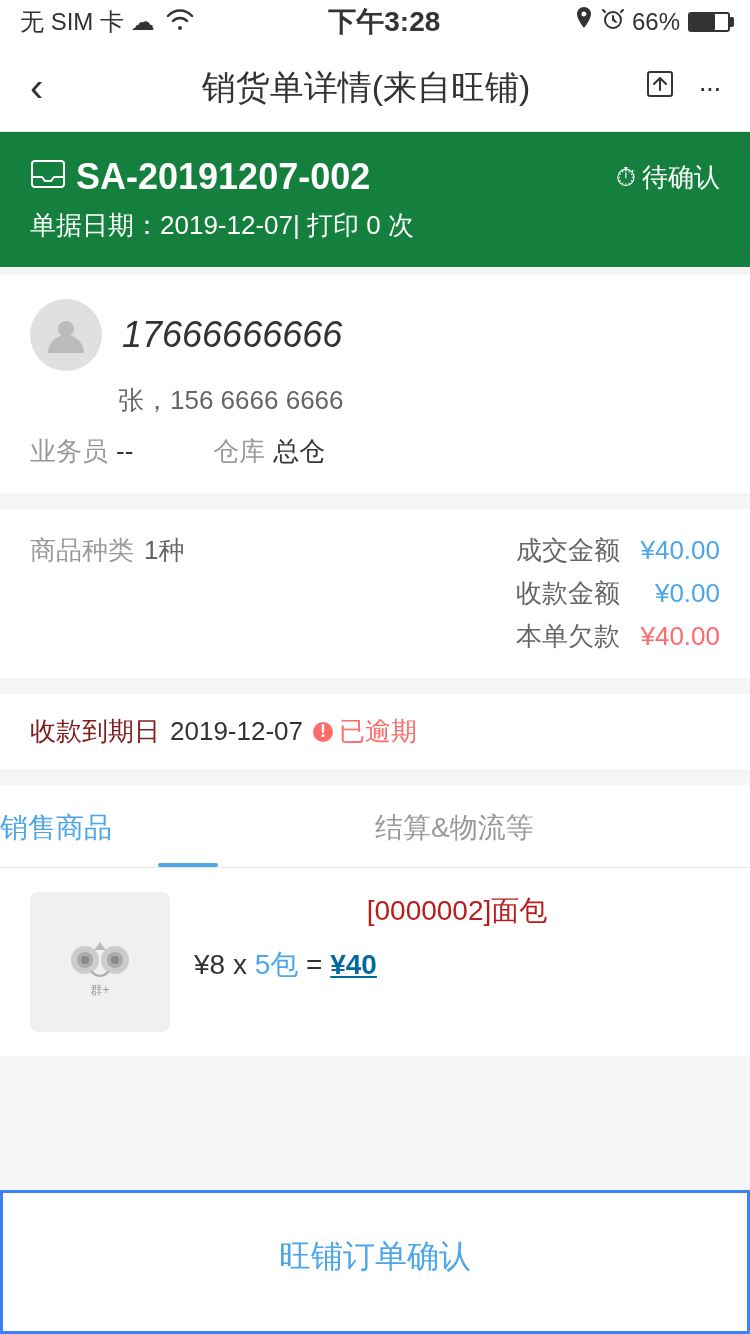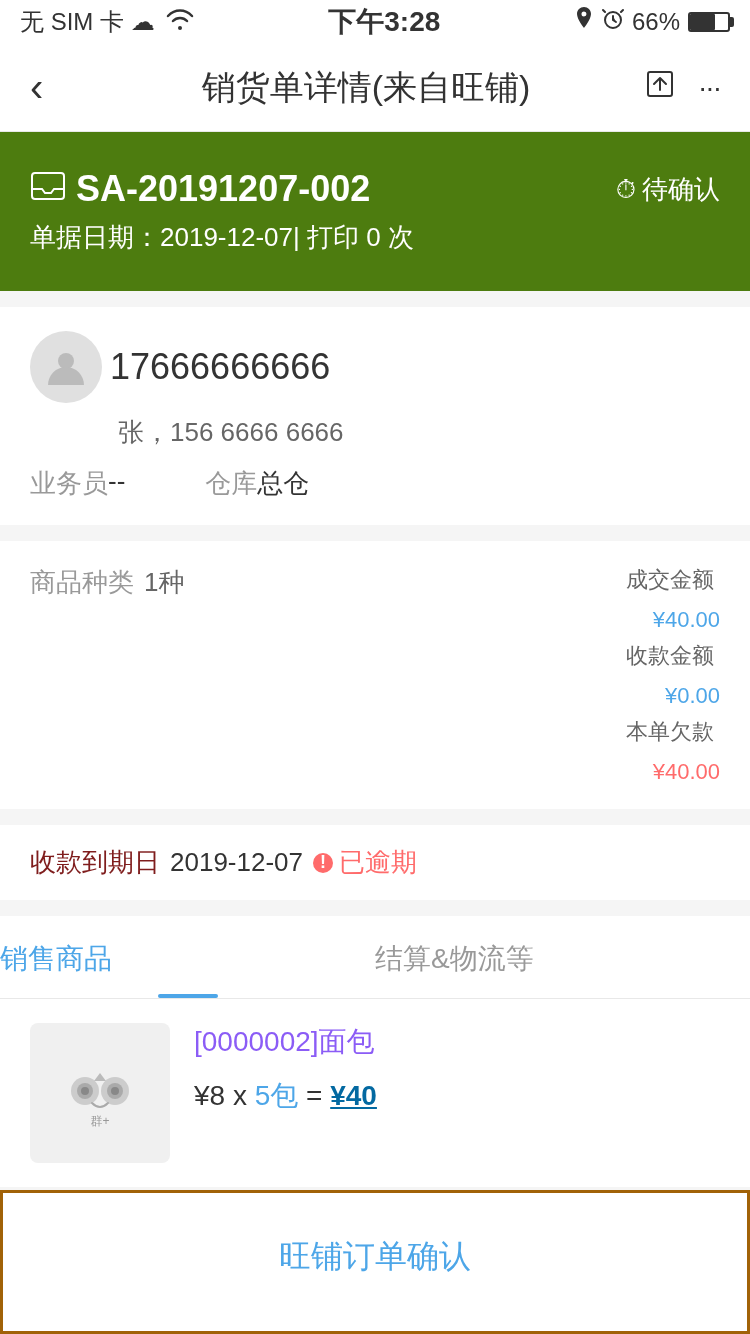--- a/index.html
+++ b/index.html
@@ -95,23 +95,23 @@
       gap: 20px;
     }
     .nav-more {
       font-size: 28px;
       color: #333;
       letter-spacing: -2px;
     }
 
     
     .order-header {
-      background: #4d7c0f;
-      padding: 36px 30px;
-      margin-bottom: 16px;
+      background: #15803d;
+      padding: 24px 30px;
+      margin-bottom: 8px;
     }
     .order-header-top {
       display: flex;
       justify-content: space-between;
       align-items: center;
       margin-bottom: 10px;
     }
     .order-id {
       font-size: 36px;
       font-weight: bold;
@@ -134,22 +134,23 @@
 
     
     .customer-section {
       background: #fff;
       padding: 24px 30px;
       margin-bottom: 16px;
     }
     .customer-top {
       display: flex;
       align-items: center;
-      gap: 8px;
+      gap: 20px;
       margin-bottom: 12px;
+      font-style: italic;
     }
     .avatar {
       width: 72px;
       height: 72px;
       border-radius: 50%;
       background: #e0e0e0;
       display: flex;
       align-items: center;
       justify-content: center;
       font-size: 36px;
@@ -168,22 +169,22 @@
       padding-left: 88px;
     }
     .customer-meta {
       display: flex;
       align-items: center;
       font-size: 26px;
       color: #666;
     }
     .meta-item {
       display: flex;
-      align-items: flex-start;
-      gap: 0;
+      align-items: center;
+      gap: 8px;
       margin-right: 80px;
     }
     .meta-label {
       color: #999;
     }
     .meta-value {
       color: #333;
     }
 
     
@@ -205,24 +206,22 @@
     .summary-left-label {
       color: #999;
     }
     .summary-right {
       text-align: right;
     }
     .summary-row {
       display: flex;
       justify-content: flex-end;
       align-items: center;
-      gap: 12px;
       margin-bottom: 8px;
-      font-size: 22px;
-      flex-direction: column;
+      font-size: 26px;
     }
     .summary-row:last-child {
       margin-bottom: 0;
     }
     .summary-row-label {
       color: #666;
     }
     .summary-row-value {
       color: #4da6e8;
       min-width: 100px;
@@ -318,23 +317,24 @@
     }
     .product-thumb svg {
       width: 100px;
       height: 80px;
     }
     .product-info {
       flex: 1;
     }
     .product-name {
       font-size: 28px;
-      color: #8b5cf6;
+      color: #b91c1c;
       margin-bottom: 16px;
       font-weight: 500;
+      text-align: center;
     }
     .product-price {
       font-size: 28px;
       color: #333;
     }
     .product-price .qty {
       color: #4da6e8;
     }
     .product-price .total {
       color: #0369a1;
@@ -349,21 +349,21 @@
     }
 
     
     .confirm-button-wrap {
       position: fixed;
       bottom: 0;
       left: 0;
       width: 750px;
       background: #fff;
       padding: 20px 40px 30px;
-      border: 3px solid #a16207;
+      border: 3px solid #3b82f6;
     }
     .confirm-button {
       width: 100%;
       height: 88px;
       background: #fff;
       border: none;
       border-radius: 8px;
       font-size: 32px;
       color: #4da6e8;
       font-weight: 500;

